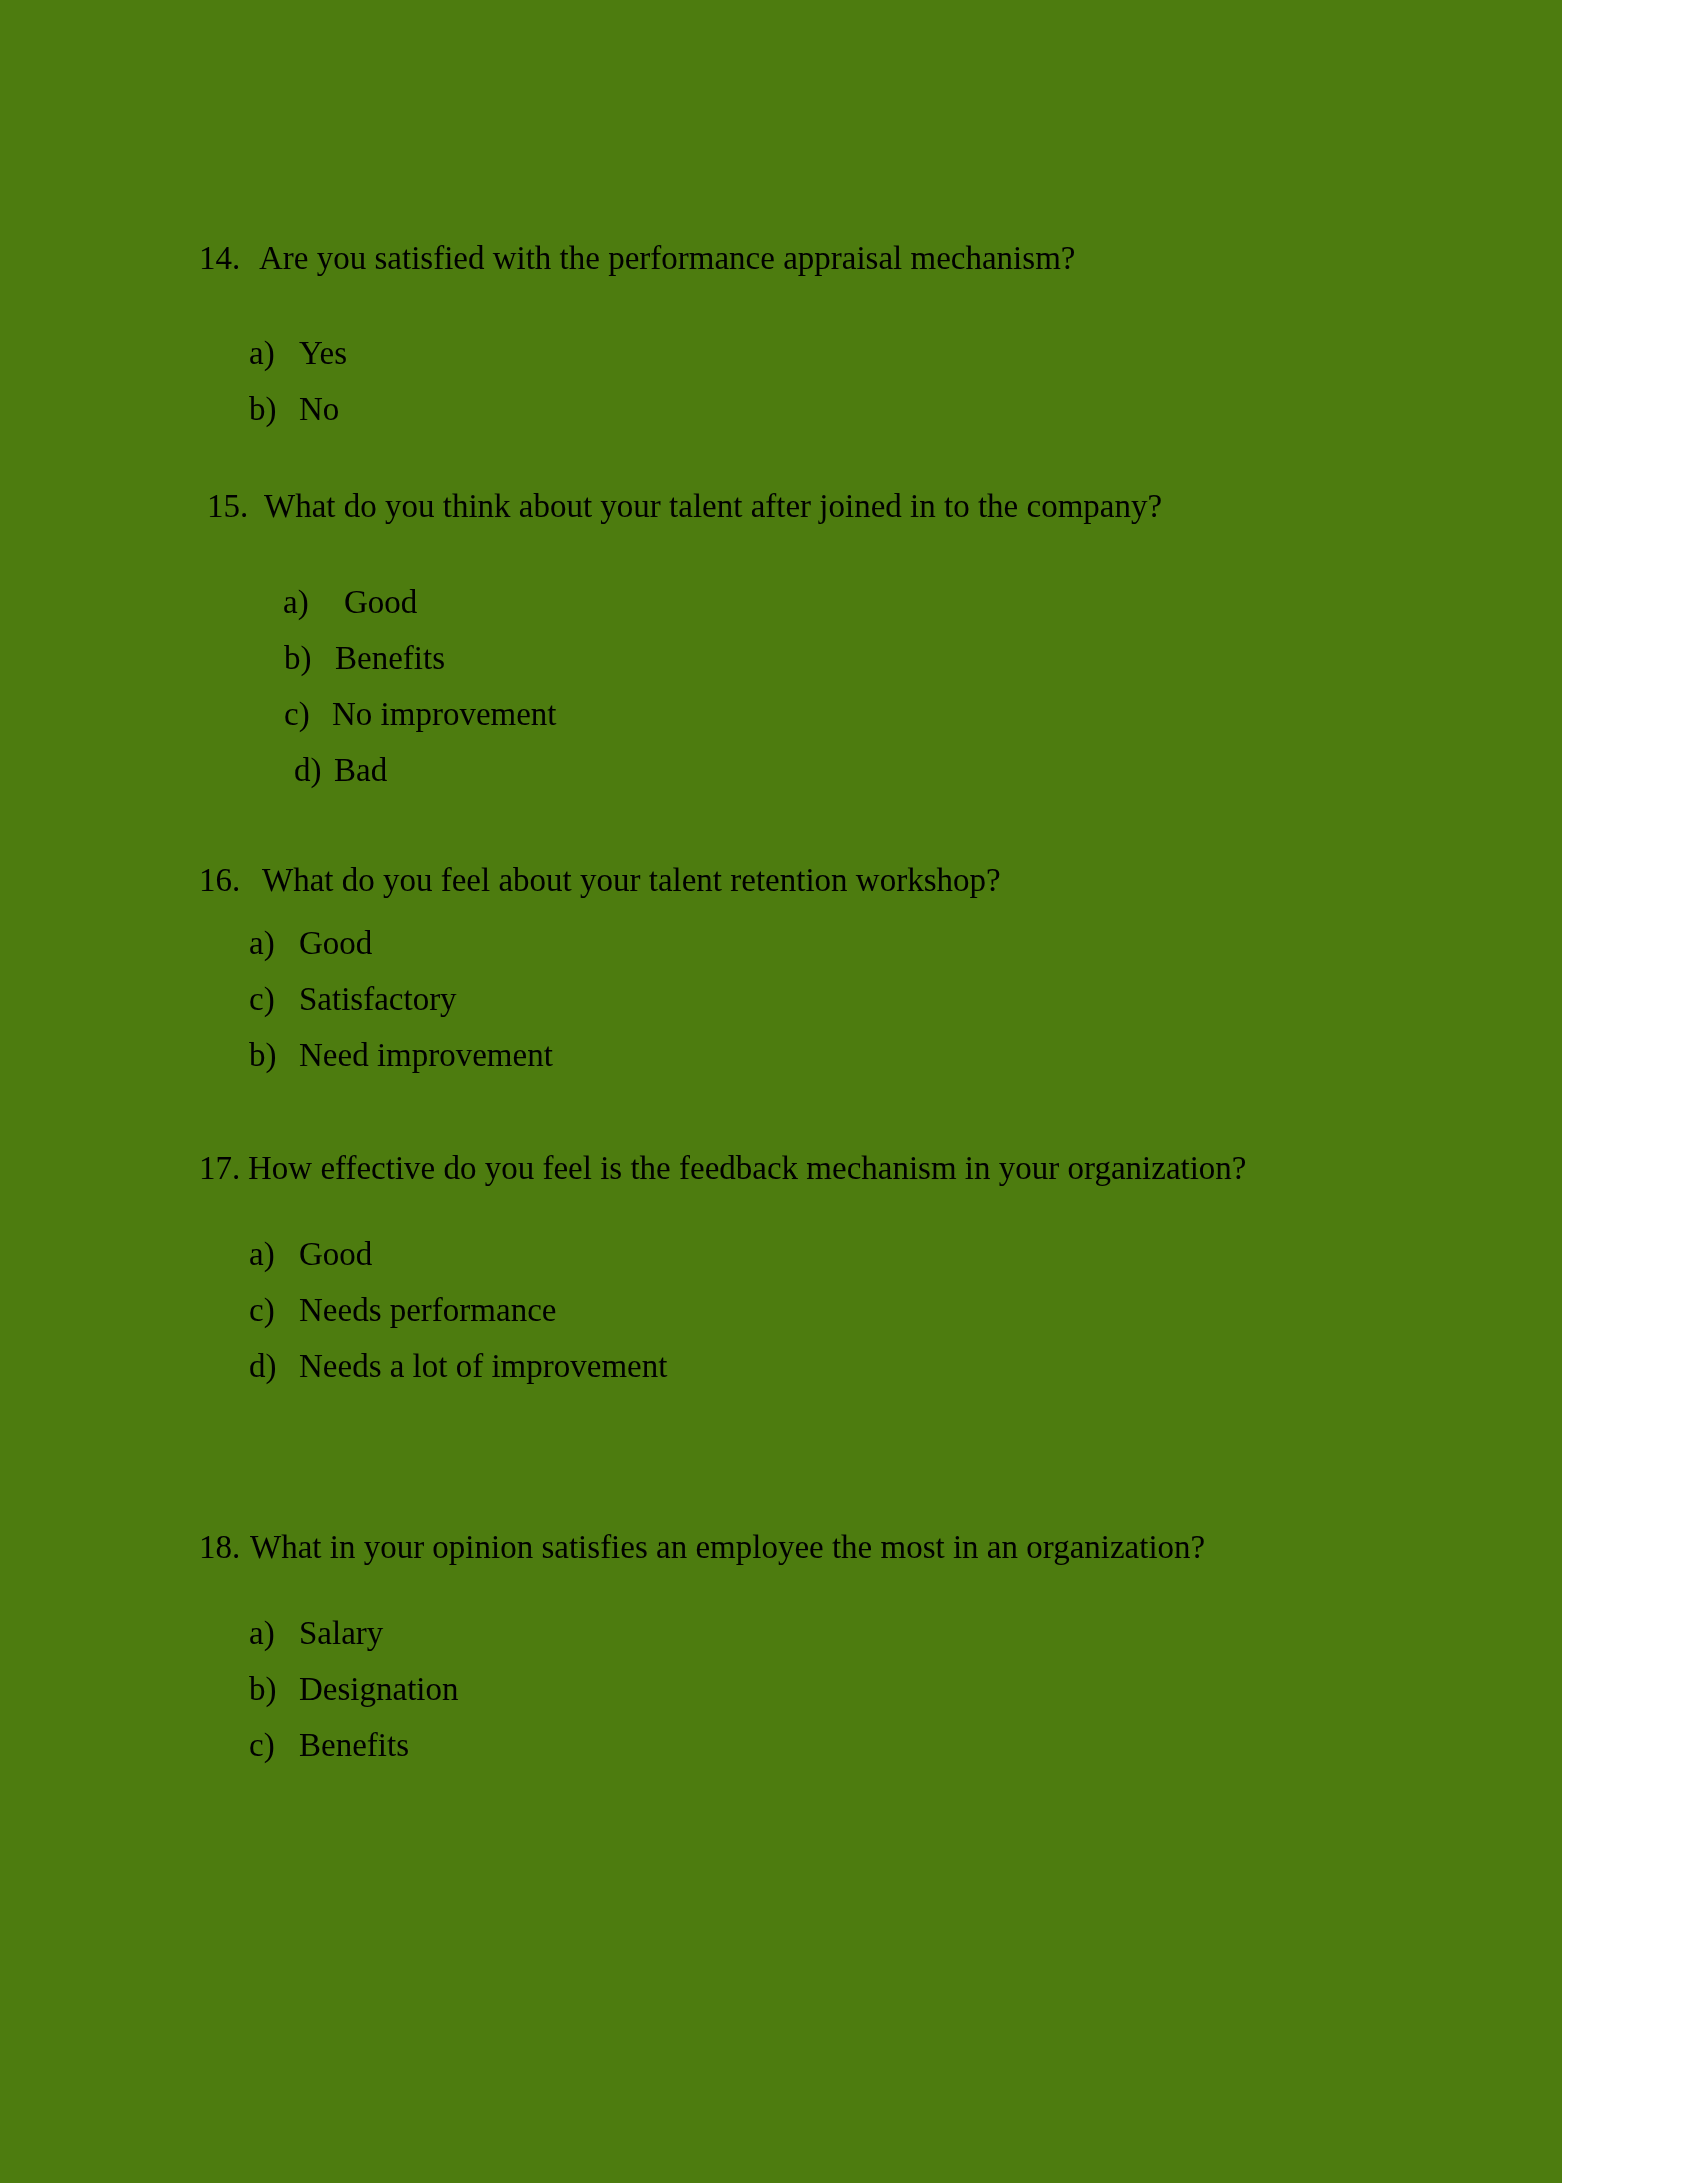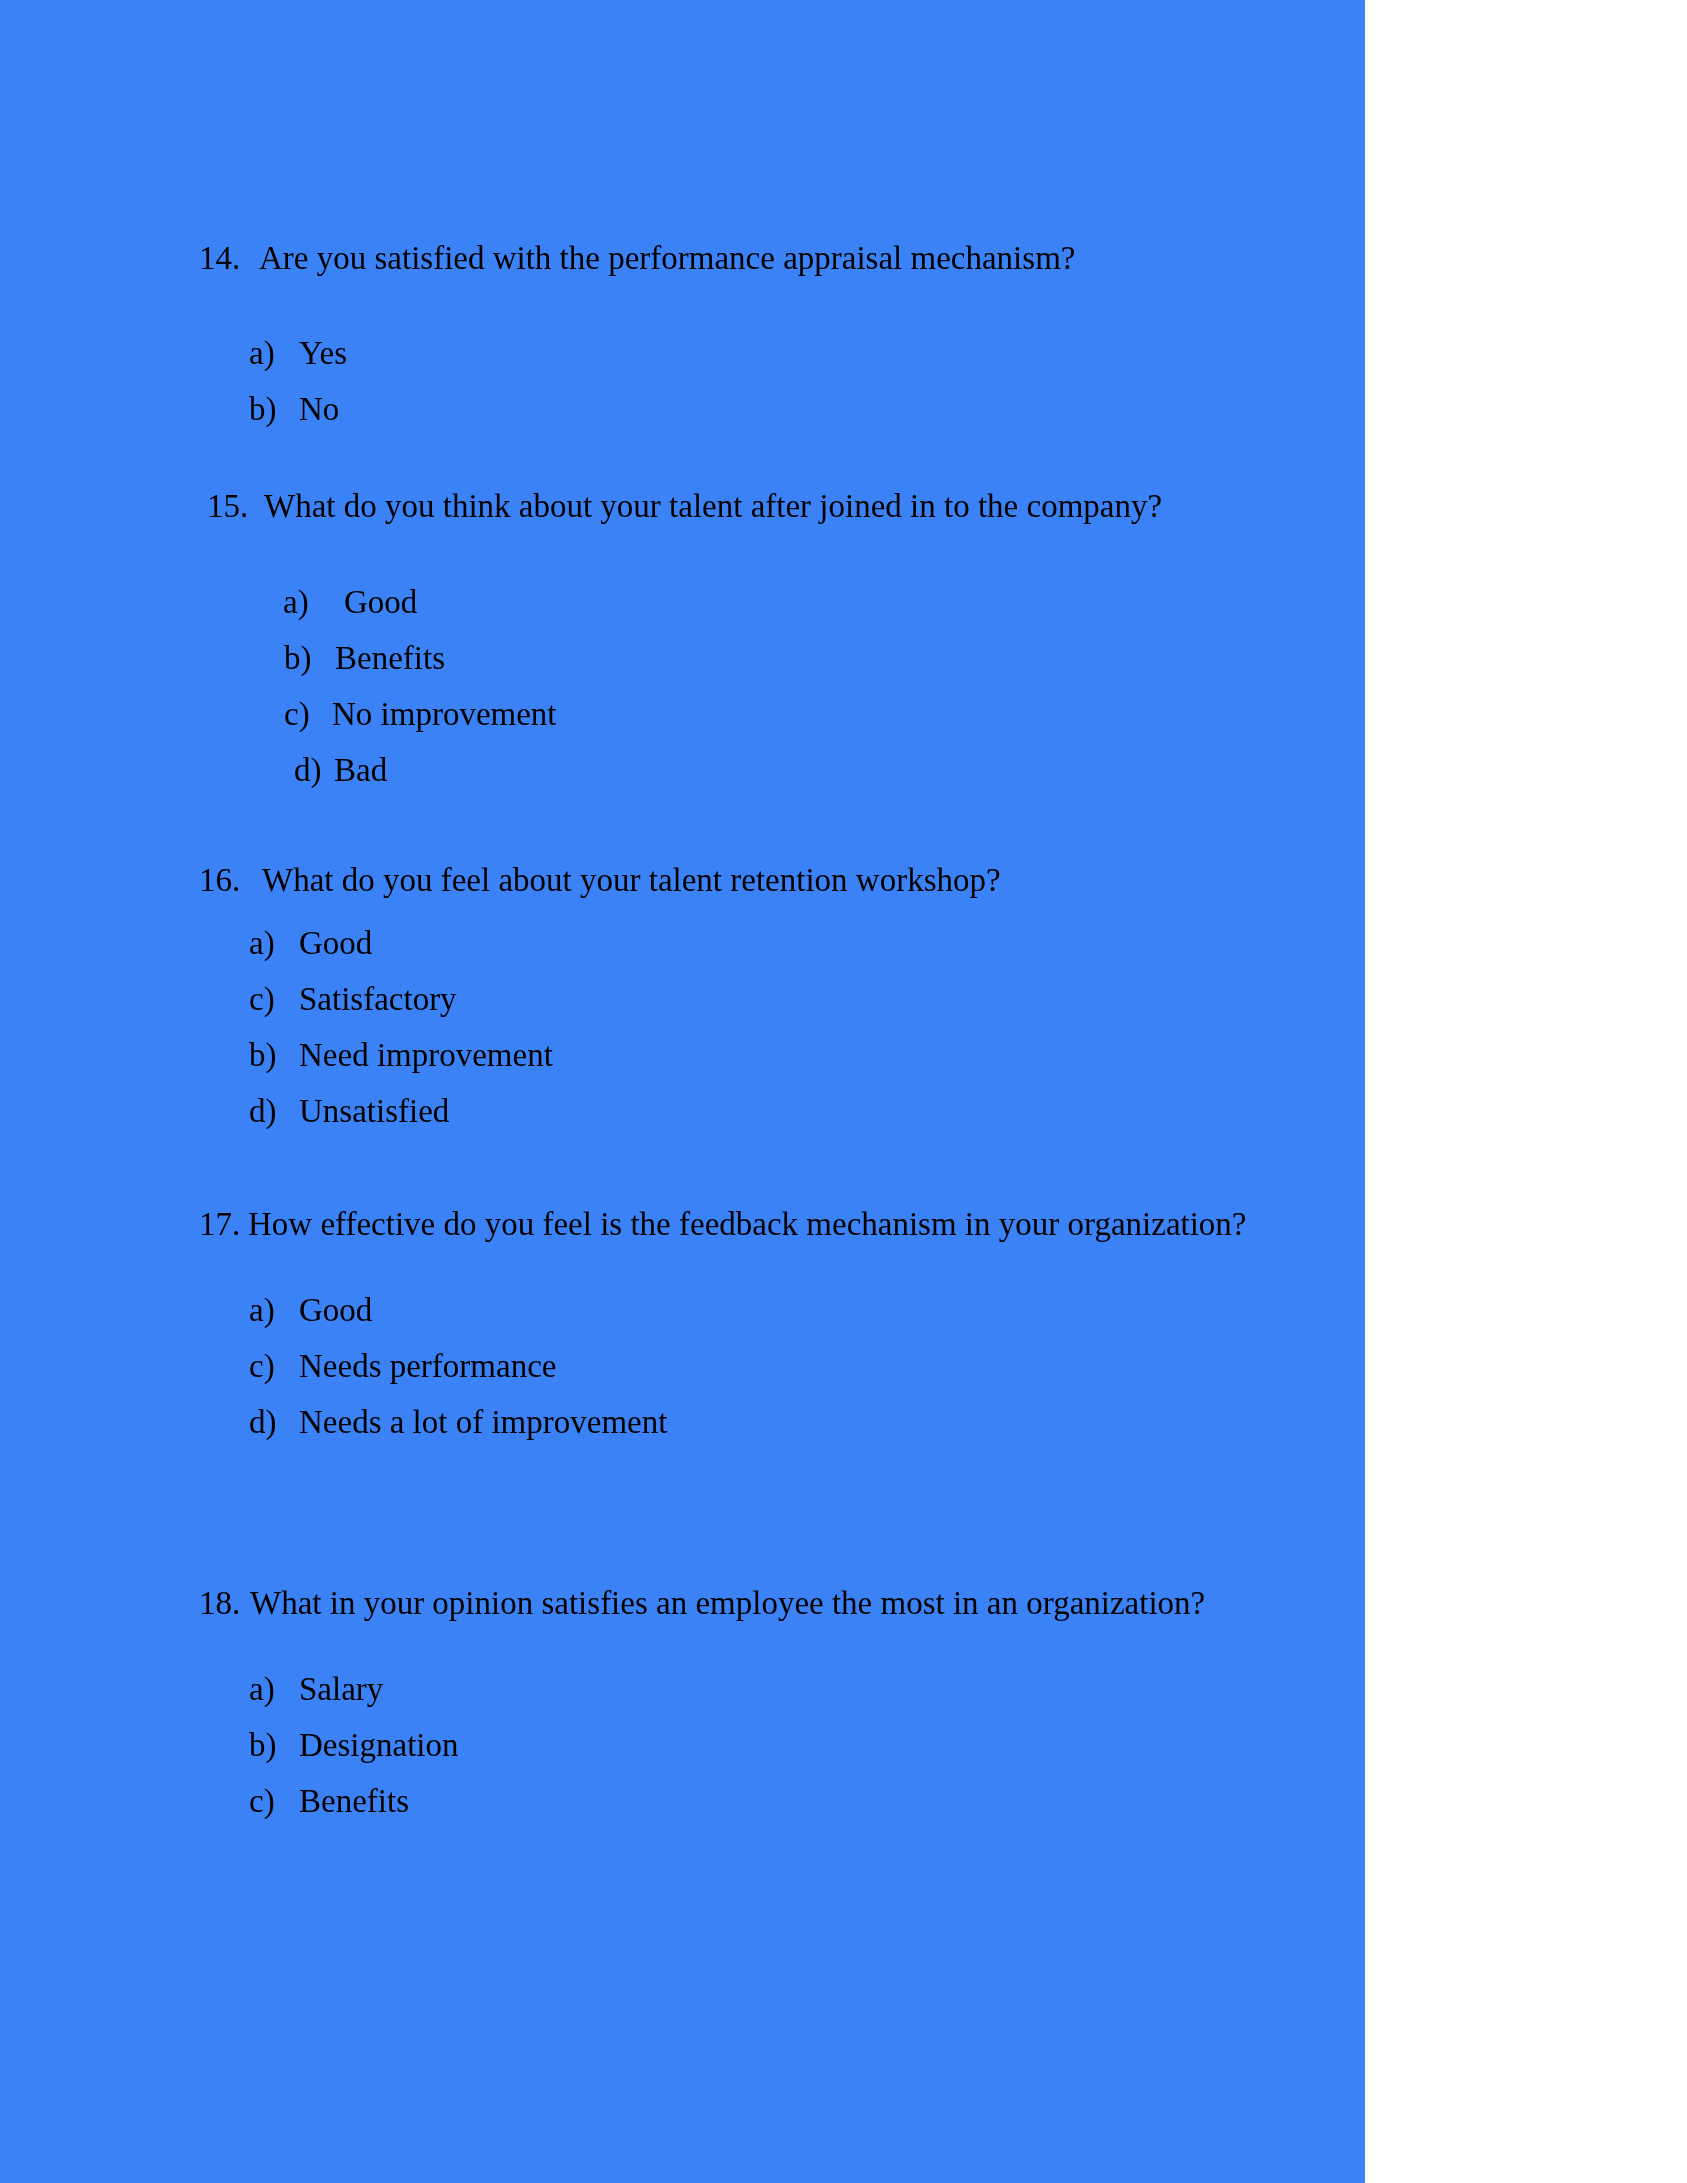--- a/index.html
+++ b/index.html
@@ -2,23 +2,23 @@
 <html style="font-size:13px"><head>
 <meta charset="utf-8">
 <style>
   html, body {
     margin: 0;
     padding: 0;
     background: #ffffff;
   }
   .page {
     position: relative;
-    width: 1365px;
+    width: 1562px;
     height: 2183px;
-    background: #3b82f6;
+    background: #4d7c0f;
     font-family: "Liberation Serif", "DejaVu Serif", serif;
     font-size: 33px;
     color: #000000;
     padding-top: 230px;
     box-sizing: border-box;
     overflow: hidden;
   }
   .line {
     line-height: 56px;
     white-space: pre;
@@ -62,21 +62,20 @@
   <div class="line q q15 mt50"><span class="qnum">15.</span><span>What do you think about your talent after joined in to the company?</span></div>
   <div class="line opt15a mt49"><span class="omark">a)</span><span>Good</span></div>
   <div class="line opt15b"><span class="omark">b)</span><span>Benefits</span></div>
   <div class="line opt15c"><span class="omark">c)</span><span>No improvement</span></div>
   <div class="line opt15d"><span class="omark">d)</span><span>Bad</span></div>
 
   <div class="line q q16 mt66"><span class="qnum">16.</span><span>What do you feel about your talent retention workshop?</span></div>
   <div class="line opt mt8"><span class="omark">a)</span><span>Good</span></div>
   <div class="line opt"><span class="omark">c)</span><span>Satisfactory</span></div>
   <div class="line opt"><span class="omark">b)</span><span>Need improvement</span></div>
-  <div class="line opt"><span class="omark">d)</span><span>Unsatisfied</span></div>
 
   <div class="line q q17 mt69"><span class="qnum">17.</span><span>How effective do you feel is the feedback mechanism in your organization?</span></div>
   <div class="line opt mt37"><span class="omark">a)</span><span>Good</span></div>
   <div class="line opt"><span class="omark">c)</span><span>Needs performance</span></div>
   <div class="line opt"><span class="omark">d)</span><span>Needs a lot of improvement</span></div>
 
   <div class="line q q18 mt152"><span class="qnum">18.</span><span>What in your opinion satisfies an employee the most in an organization?</span></div>
   <div class="line opt mt36"><span class="omark">a)</span><span>Salary</span></div>
   <div class="line opt"><span class="omark">b)</span><span>Designation</span></div>
   <div class="line opt"><span class="omark">c)</span><span>Benefits</span></div>

